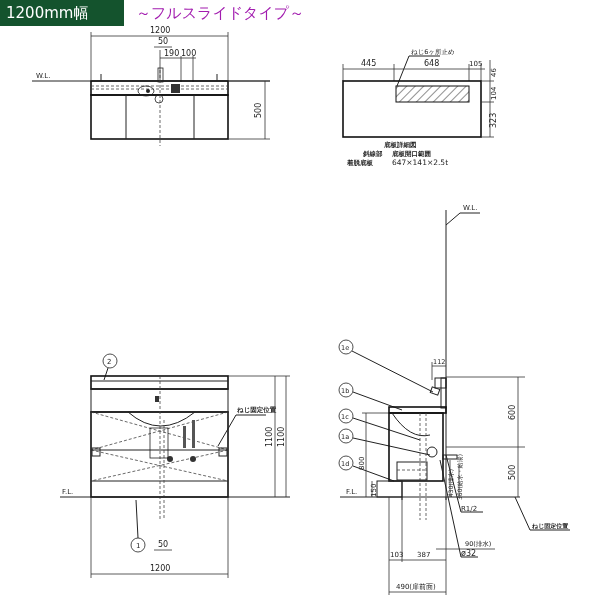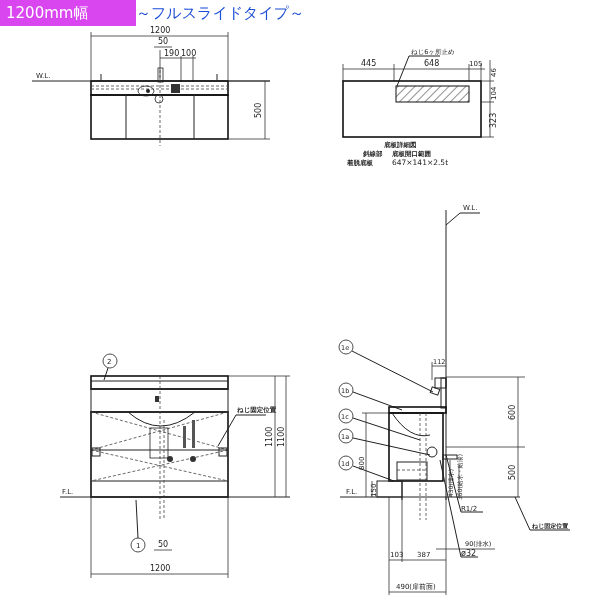--- a/index.html
+++ b/index.html
@@ -1,18 +1,18 @@
 <!DOCTYPE html>
 <html><head>
 <meta charset="utf-8">
 <style>
   html, body { margin:0; padding:0; background:#ffffff; }
   body { width:600px; height:600px; position:relative; overflow:hidden; font-family:"DejaVu Sans", sans-serif; }
-  .title-badge { position:absolute; left:0; top:0; width:136px; height:26px; background:#d946ef; color:#fff; font-size:15px; line-height:26px; padding-left:6px; box-sizing:border-box; font-family:"DejaVu Sans", sans-serif; }
-  .subtitle { position:absolute; left:136px; top:3px; color:#1d4ed8; font-size:15px; line-height:20px; font-family:"DejaVu Sans", sans-serif; }
+  .title-badge { position:absolute; left:0; top:0; width:124px; height:26px; background:#14532d; color:#fff; font-size:15px; line-height:26px; padding-left:6px; box-sizing:border-box; font-family:"DejaVu Sans", sans-serif; }
+  .subtitle { position:absolute; left:136px; top:3px; color:#a21caf; font-size:15px; line-height:20px; font-family:"DejaVu Sans", sans-serif; }
   svg { position:absolute; left:0; top:0; }
   svg text { font-family:"DejaVu Sans", sans-serif; fill:#222; }
   .dim { stroke:#333; stroke-width:0.8; fill:none; }
   .ln { stroke:#222; stroke-width:1; fill:none; }
   .thick { stroke:#111; stroke-width:1.6; fill:none; }
   .dash { stroke:#444; stroke-width:0.8; fill:none; stroke-dasharray:3 2; }
 </style>
 </head>
 <body>
 

